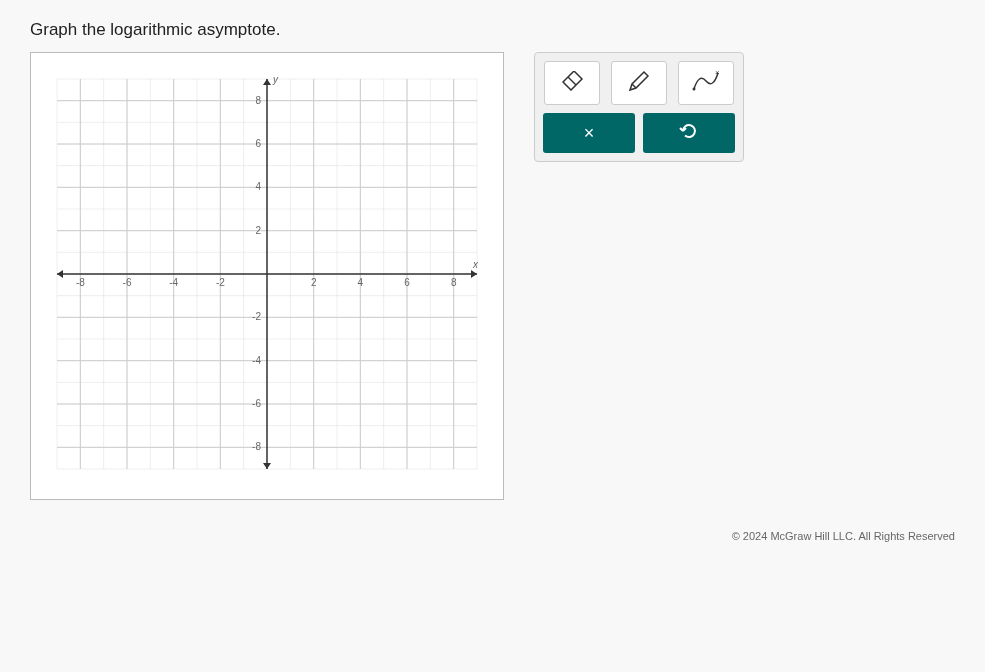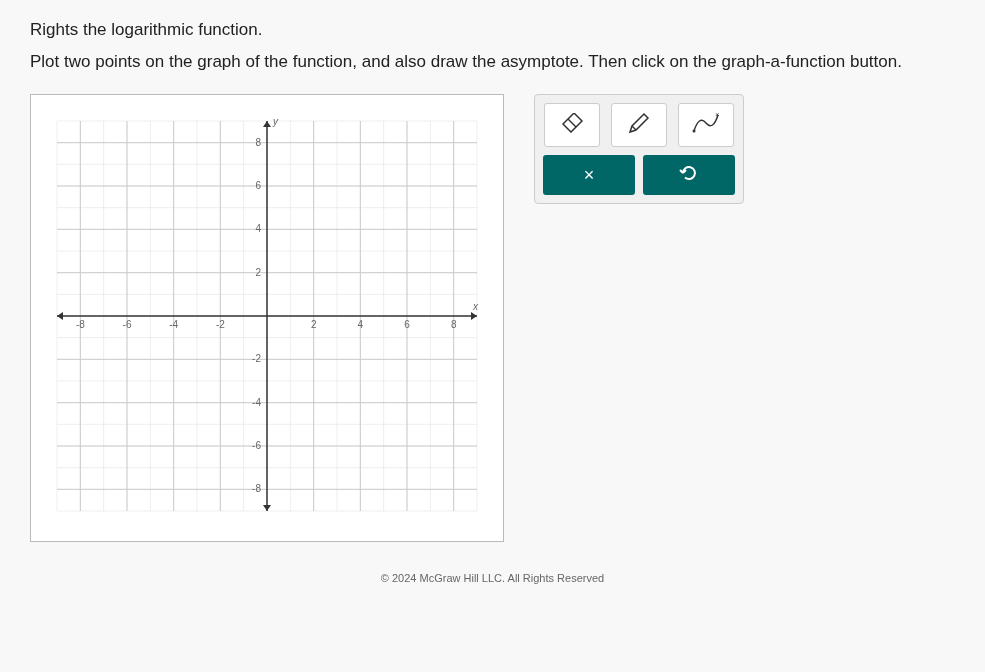--- a/index.html
+++ b/index.html
@@ -61,34 +61,33 @@
     color: #fff;
     border: none;
     border-radius: 3px;
     display: flex;
     align-items: center;
     justify-content: center;
     font-size: 18px;
     cursor: pointer;
   }
   .footer {
-    text-align: center;
+    text-align: right;
     font-size: 11px;
     color: #666;
     margin-top: 30px;
   }
 </style>
 </head>
 <body>
 
 <div class="problem">
-  <div class="prompt-line">Rights the logarithmic function.</div>
-
-
-  <div class="instruction">Plot two points on the graph of the function, and also draw the asymptote. Then click on the graph-a-function button.</div>
+  <div class="prompt-line">Graph the logarithmic asymptote.</div>
+
+
 
   <div class="work-area">
     <div class="graph-panel">
       <svg id="graph-svg" width="460" height="430" viewBox="0 0 460 430" font-family="Arial" font-size="10" fill="#666">
           <line x1="20" y1="410" x2="20" y2="20" stroke="#ddd" stroke-width="0.5"></line>
           <line x1="43.33333333333333" y1="410" x2="43.33333333333333" y2="20" stroke="#ddd" stroke-width="0.5"></line>
           <line x1="66.66666666666666" y1="410" x2="66.66666666666666" y2="20" stroke="#ddd" stroke-width="0.5"></line>
           <line x1="90" y1="410" x2="90" y2="20" stroke="#ddd" stroke-width="0.5"></line>
           <line x1="113.33333333333333" y1="410" x2="113.33333333333333" y2="20" stroke="#ddd" stroke-width="0.5"></line>
           <line x1="136.66666666666669" y1="410" x2="136.66666666666669" y2="20" stroke="#ddd" stroke-width="0.5"></line>

